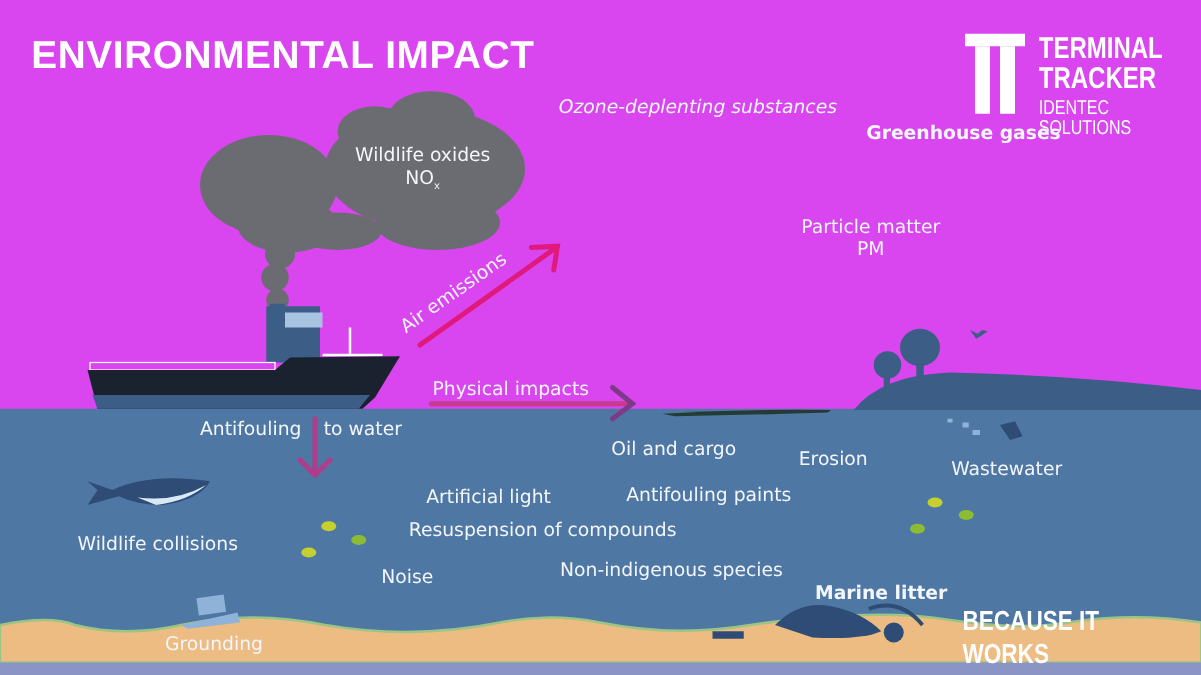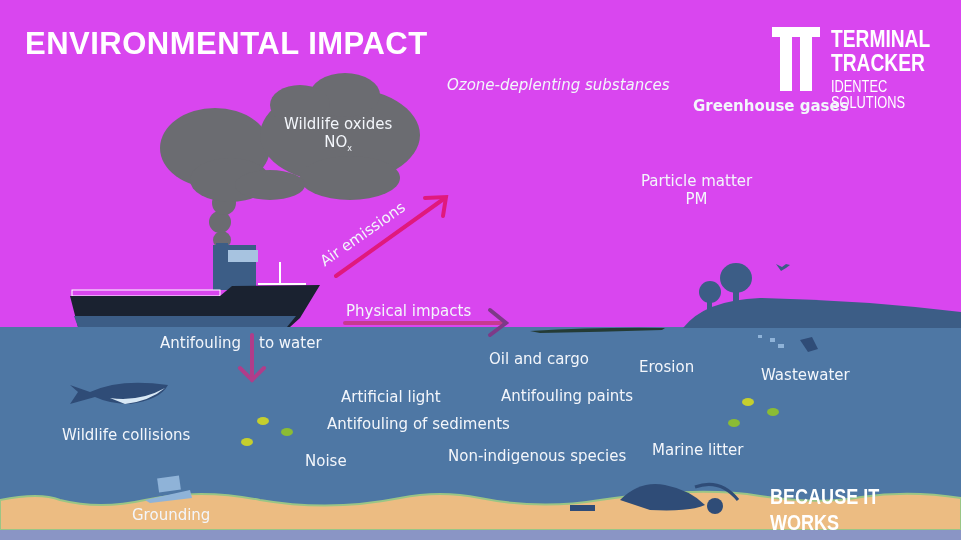--- a/index.html
+++ b/index.html
@@ -135,21 +135,21 @@
   <div class="lbl" style="left:327px;top:252px;transform:rotate(-35deg);transform-origin:left bottom;">Air emissions</div>
   <div class="lbl" style="left:346px;top:302px;">Physical impacts</div>
   <div class="lbl" style="left:160px;top:334px;">Antifouling</div>
   <div class="lbl" style="left:259px;top:334px;">to water</div>
 
   <div class="lbl" style="left:341px;top:368px;margin-top:20px;">Artificial light</div>
   <div class="lbl" style="left:489px;top:350px;">Oil and cargo</div>
   <div class="lbl" style="left:639px;top:358px;">Erosion</div>
   <div class="lbl" style="left:731px;top:366px;margin-left:30px;">Wastewater</div>
   <div class="lbl" style="left:501px;top:387px;">Antifouling paints</div>
-  <div class="lbl" style="left:327px;top:415px;">Antifouling of sediments</div>
+  <div class="lbl" style="left:327px;top:415px;">Resuspension of compounds</div>
   <div class="lbl" style="left:62px;top:426px;">Wildlife collisions</div>
   <div class="lbl" style="left:305px;top:452px;">Noise</div>
   <div class="lbl" style="left:432px;top:447px;margin-left:16px;">Non-indigenous species</div>
-  <div class="lbl" style="left:652px;top:441px;">Marine litter</div>
+  <div class="lbl" style="left:652px;top:465px;font-weight:bold;">Marine litter</div>
   <div class="lbl" style="left:132px;top:506px;">Grounding</div>
 
   <div class="tagline">BECAUSE IT WORKS</div>
 </div>
 
 </body></html>

